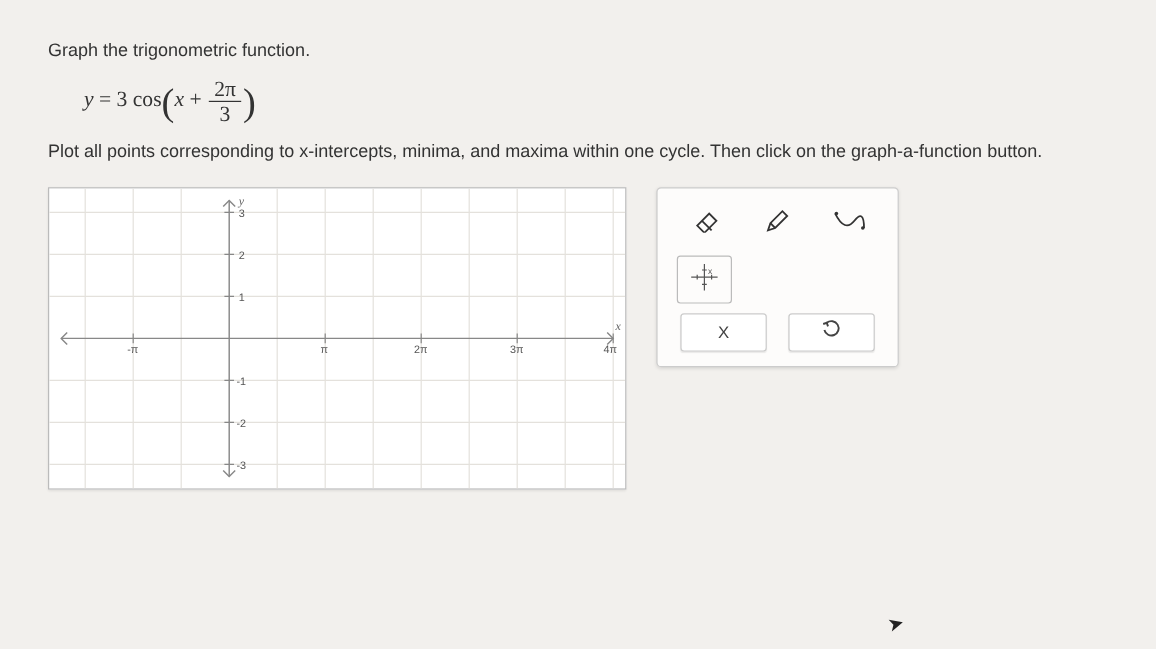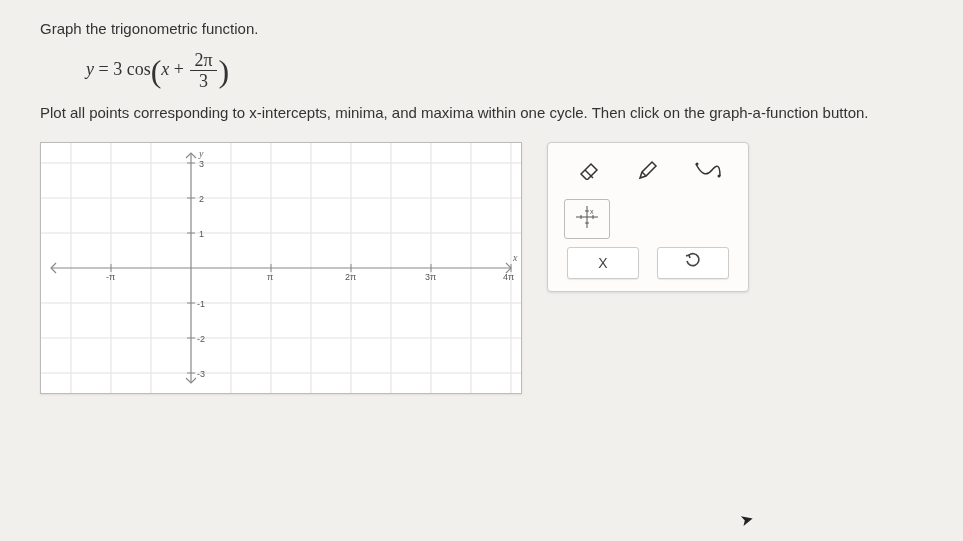--- a/index.html
+++ b/index.html
@@ -6,30 +6,30 @@
     margin: 0;
     padding: 0;
     background: #f2f0ed;
     font-family: Arial, sans-serif;
     width: 963px;
     height: 541px;
     overflow: hidden;
     color: #333;
   }
   .content {
-    padding: 20px 40px;
+    padding: 34px 40px;
   }
   .prompt {
     font-size: 15px;
     margin-bottom: 10px;
   }
   .equation {
     font-family: 'Times New Roman', serif;
     font-size: 18px;
-    margin: 14px 0 14px 46px;
+    margin: 14px 0 14px 30px;
     font-style: italic;
   }
   .equation .plain { font-style: normal; }
   .frac {
     display: inline-block;
     vertical-align: middle;
     text-align: center;
     font-style: normal;
     line-height: 1;
     margin: 0 2px;

